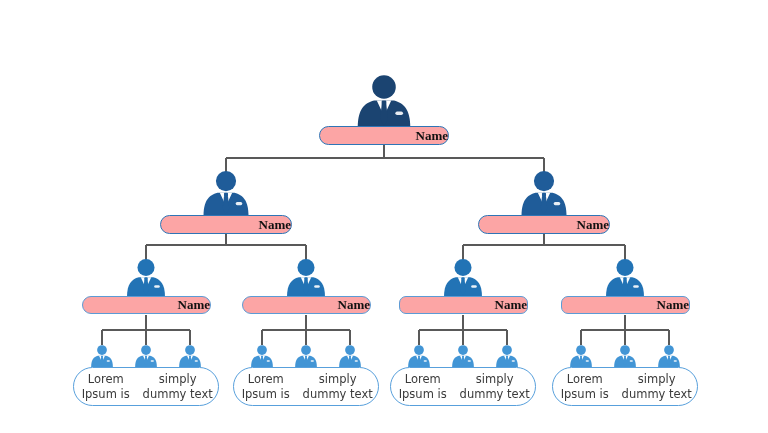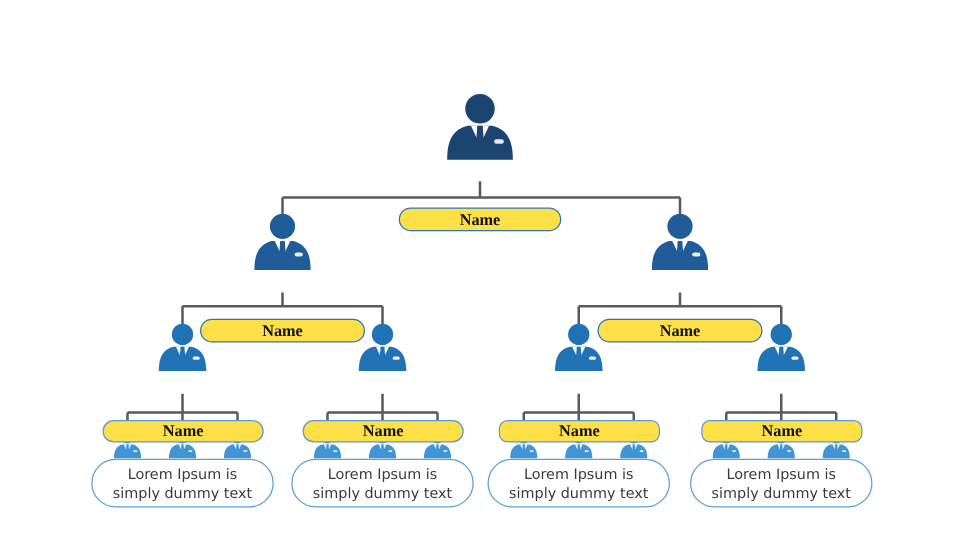--- a/index.html
+++ b/index.html
@@ -23,41 +23,40 @@
   svg.connectors{position:absolute;left:0;top:0;}
   .connectors path{stroke:#595959;stroke-width:2;fill:none;}
   .person{position:absolute;}
   .p-l1{color:#1b4471;}
   .p-l2{color:#1f5c99;}
   .p-l3{color:#2273b5;}
   .p-l4{color:#4295d5;}
   .pill{
     position:absolute;
     box-sizing:border-box;
-    background:#fde047;
+    background:#fca5a5;
     border:1.6px solid #2e75b6;
     border-radius:999px;
-    display:flex;align-items:center;justify-content:center;
+    display:flex;align-items:center;justify-content:flex-end;
     font-family:"Liberation Serif", serif;
     font-weight:bold;
     font-size:13px;
     color:#111111;
     z-index:3;
-    margin-top:40px;
   }
   .pill.light{border-color:#5b9bd5;}
   .pill.rect{border-radius:7px;}
   .team-box{
     position:absolute;
     box-sizing:border-box;
     width:146px;height:39px;
     background:#fff;
     border:1.6px solid #58a0dc;
     border-radius:20px;
-    display:flex;flex-direction:column;
+    display:flex;
     align-items:center;justify-content:center;
     font-family:"DejaVu Sans", sans-serif;
     font-size:11.5px;
     line-height:1.25;
     color:#3a3a3a;
     z-index:3;
     text-align:center;
   }
 </style>
 </head>

